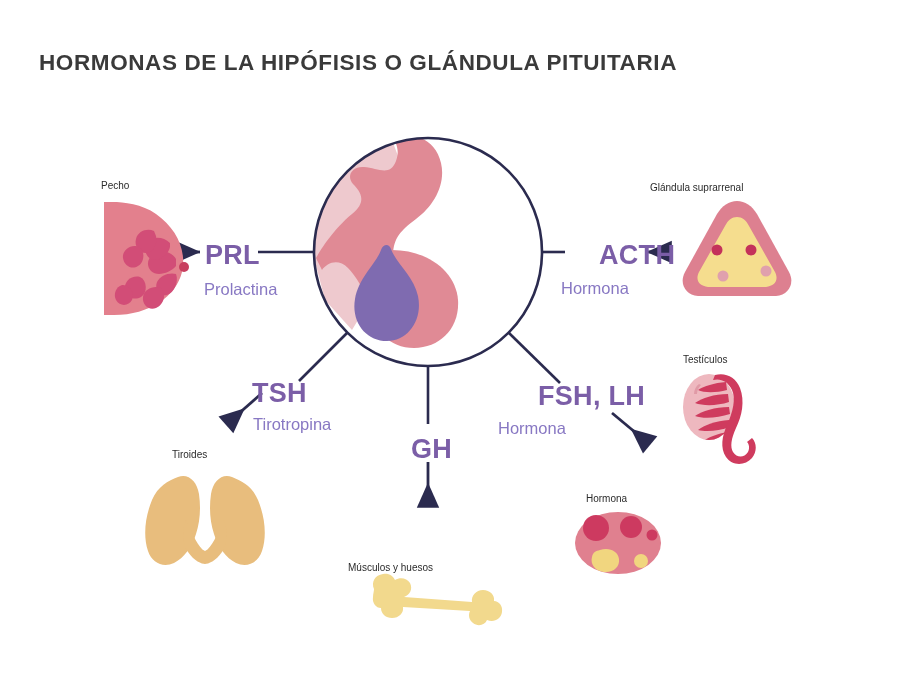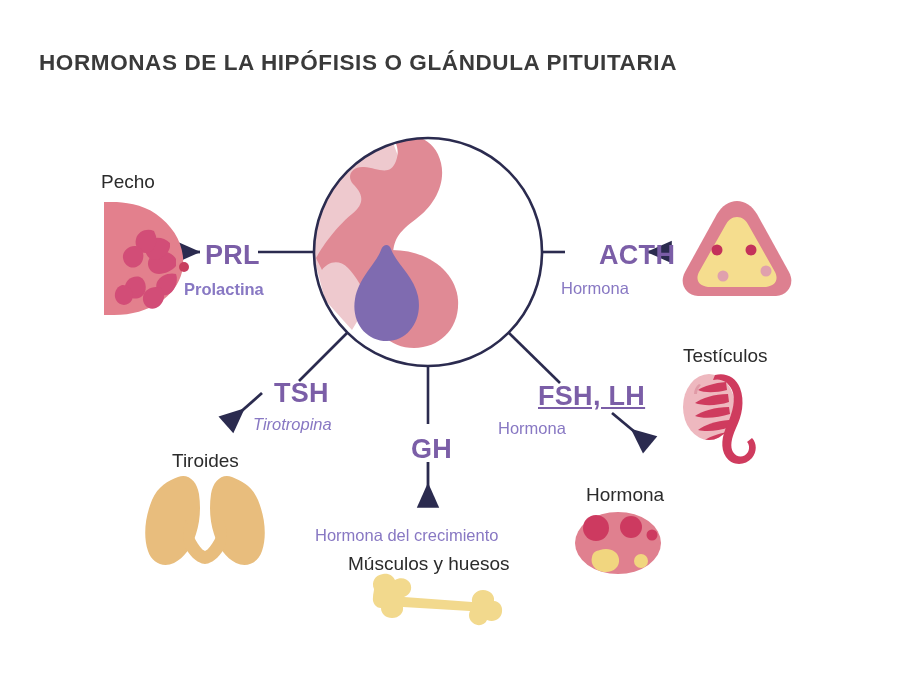--- a/index.html
+++ b/index.html
@@ -32,22 +32,23 @@
     letter-spacing: 0.6px;
     color: #3a3a3a;
     font-family: "Liberation Sans", sans-serif;
   }
   .lbl {
     position: absolute;
     font-family: "Liberation Sans", sans-serif;
     white-space: nowrap;
   }
   .organ-label {
-    font-size: 19px;
+    font-size: 10px;
     color: #2b2b2b;
+    margin-top: 9px;
   }
   .abbr {
     font-size: 27px;
     font-weight: bold;
     color: #7b5ea7;
     letter-spacing: 0.3px;
   }
   .desc {
     font-size: 16.5px;
     color: #8878c3;
@@ -263,31 +264,31 @@
       <circle cx="652" cy="535" r="5.5" fill="#cd3a60"></circle>
       <path d="M600,550 C609,547 618,551 619,559 C620,567 613,573 604,572
                C595,571 590,564 592,557 C593,552 596,551 600,550 Z" fill="#f1d67f"></path>
       <circle cx="641" cy="561" r="7" fill="#f1d67f"></circle>
     </g>
 
   </svg>
 
   <div class="lbl organ-label" style="left:101px; top:171px;">Pecho</div>
   <div class="lbl abbr" style="left:205px; top:240px;">PRL</div>
-  <div class="lbl desc" style="left:184px; top:278px;font-weight:bold;">Prolactina</div>
-
+  <div class="lbl desc" style="left:204px; top:278px;">Prolactina</div>
+
+  <div class="lbl organ-label" style="left:650px; top:173px;">Glándula suprarrenal</div>
   <div class="lbl abbr" style="left:570px; top:240px;margin-left:29px;">ACTH</div>
   <div class="lbl desc" style="left:561px; top:277px;">Hormona</div>
 
-  <div class="lbl abbr" style="left:252px; top:378px;margin-left:22px;">TSH</div>
-  <div class="lbl desc" style="left:253px; top:413px;font-style:italic;">Tirotropina</div>
-  <div class="lbl organ-label" style="left:172px; top:450px;">Tiroides</div>
+  <div class="lbl abbr" style="left:252px; top:378px;">TSH</div>
+  <div class="lbl desc" style="left:253px; top:413px;">Tirotropina</div>
+  <div class="lbl organ-label" style="left:172px; top:440px;">Tiroides</div>
 
   <div class="lbl abbr" style="left:411px; top:434px;">GH</div>
-  <div class="lbl desc" style="left:315px; top:524px;">Hormona del crecimiento</div>
   <div class="lbl organ-label" style="left:348px; top:553px;">Músculos y huesos</div>
 
-  <div class="lbl abbr" style="left:538px; top:381px;text-decoration:underline;">FSH, LH</div>
+  <div class="lbl abbr" style="left:538px; top:381px;">FSH, LH</div>
   <div class="lbl desc" style="left:498px; top:417px;">Hormona</div>
   <div class="lbl organ-label" style="left:683px; top:345px;">Testículos</div>
   <div class="lbl organ-label" style="left:586px; top:484px;">Hormona</div>
 
 </div>
 
 </body></html>

